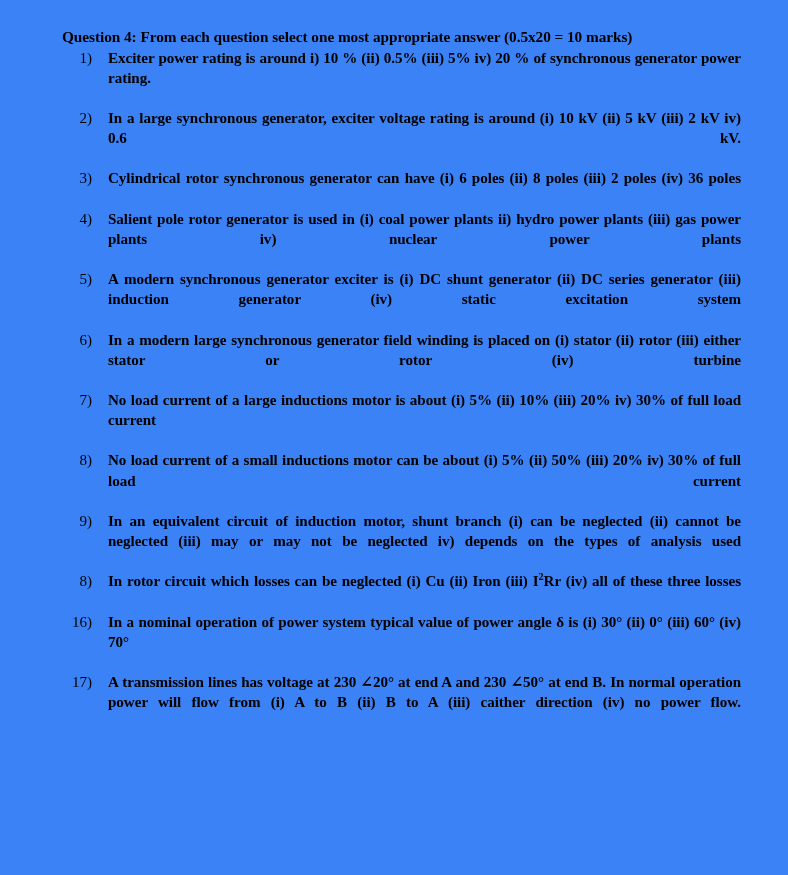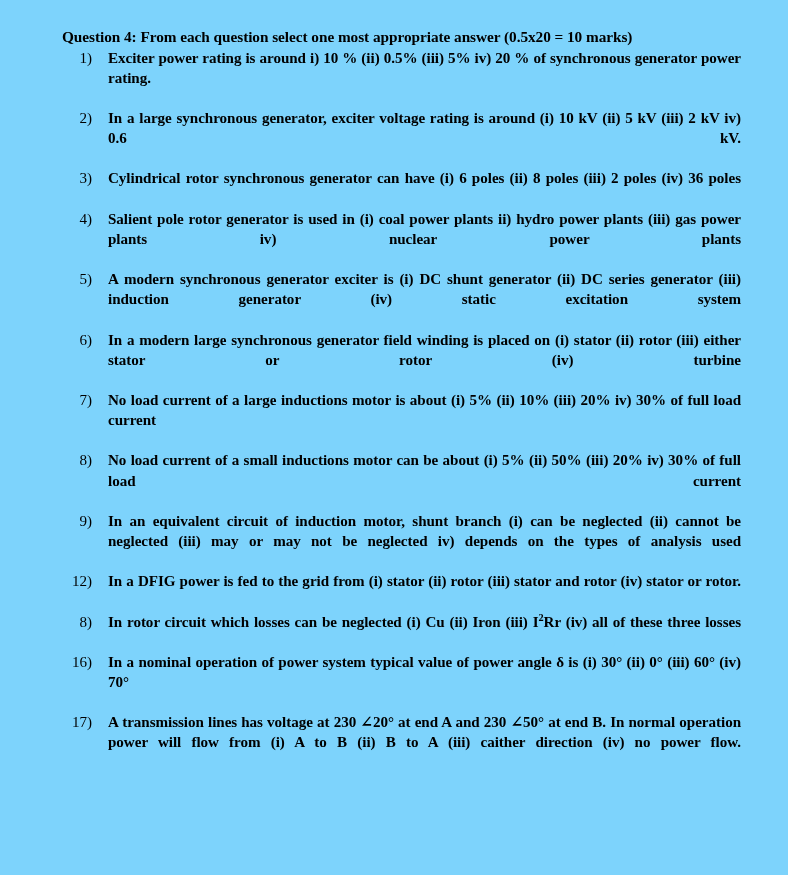--- a/index.html
+++ b/index.html
@@ -12,21 +12,21 @@
     width: 788px;
     height: 875px;
     font-family: "Liberation Serif", "DejaVu Serif", serif;
     color: #000000;
     overflow: hidden;
   }
   .page {
     position: relative;
     width: 788px;
     height: 875px;
-    background: #7dd3fc;
+    background: #3b82f6;
     box-sizing: border-box;
     padding: 27px 47px 0 62px;
   }
   .doc-heading {
     font-size: 15.3px;
     font-weight: bold;
     line-height: 1.28;
     letter-spacing: -0.05px;
     margin: 0 0 1px 0;
     white-space: nowrap;
@@ -109,24 +109,20 @@
       </li>
       <li class="question-item">
         <span class="q-num">8)</span>
         <span class="q-text">No load current of a small inductions motor can be about (i) 5% (ii) 50% (iii) 20% iv) 30% of full load current</span>
       </li>
       <li class="question-item">
         <span class="q-num">9)</span>
         <span class="q-text">In an equivalent circuit of induction motor, shunt branch (i) can be neglected (ii) cannot be neglected (iii) may or may not be neglected iv) depends on the types of analysis used</span>
       </li>
       <li class="question-item">
-        <span class="q-num">12)</span>
-        <span class="q-text">In a DFIG power is fed to the grid from (i) stator (ii) rotor (iii) stator and rotor (iv) stator or rotor.</span>
-      </li>
-      <li class="question-item">
         <span class="q-num">8)</span>
         <span class="q-text">In rotor circuit which losses can be neglected (i) Cu (ii) Iron (iii) I<sup>2</sup>Rr (iv) all of these three losses</span>
       </li>
       <li class="question-item">
         <span class="q-num">16)</span>
         <span class="q-text">In a nominal operation of power system typical value of power angle δ is (i) 30° (ii) 0° (iii) 60° (iv) 70°</span>
       </li>
       <li class="question-item">
         <span class="q-num">17)</span>
         <span class="q-text">A transmission lines has voltage at 230 ∠20° at end A and 230 ∠50° at end B. In normal operation power will flow from (i) A to B (ii) B to A (iii) caither direction (iv) no power flow.</span>

